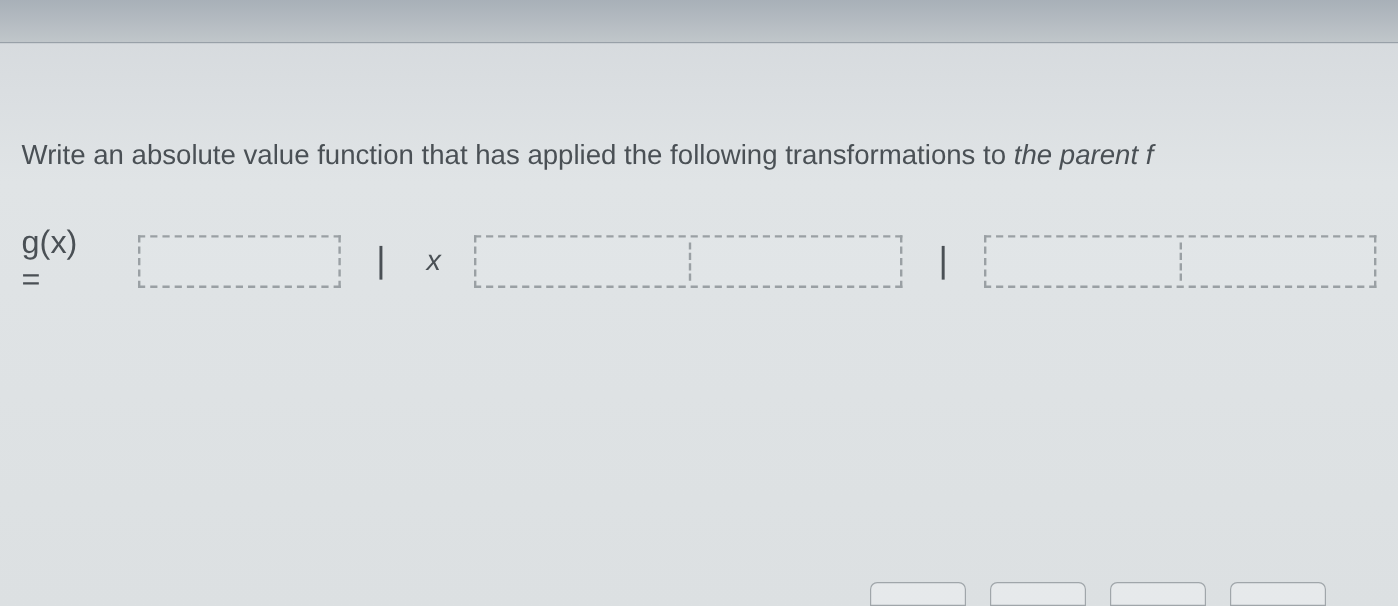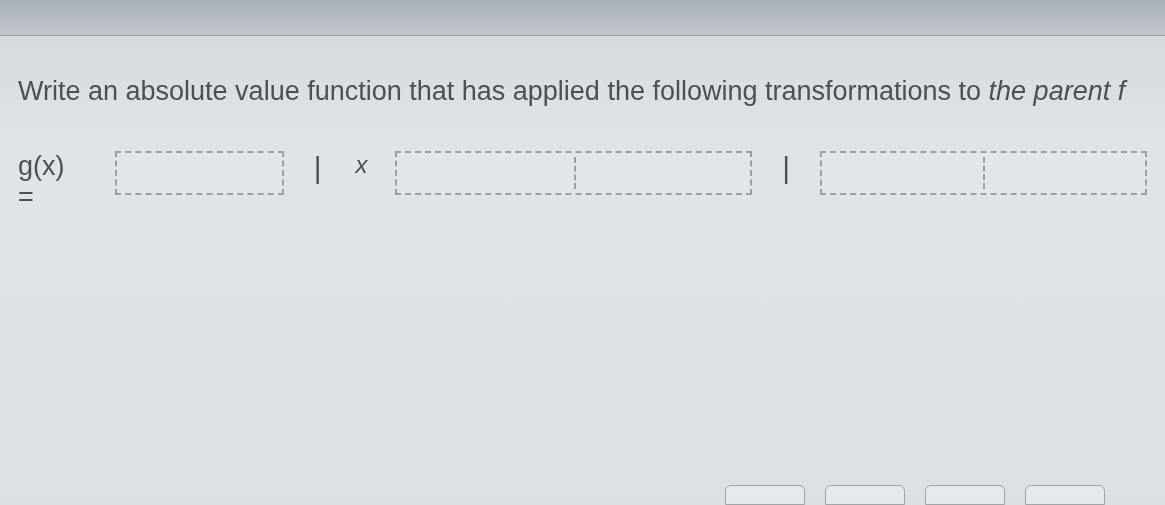--- a/index.html
+++ b/index.html
@@ -18,37 +18,39 @@
     }
     .top-edge {
       height: 36px;
       background: linear-gradient(180deg, #a8b0b8 0%, #c0c6ca 100%);
       border-bottom: 1px solid #98a0a8;
     }
     .content {
       padding: 40px 18px 0 18px;
     }
     .question-text {
-      font-size: 27px;
+      font-size: 23px;
       font-weight: 400;
       color: #4a5055;
       margin-bottom: 44px;
       white-space: nowrap;
+      margin-top: 40px;
     }
     .question-text .italic {
       font-style: italic;
     }
     .transformation-text {
       font-size: 27px;
       font-weight: 400;
       color: #4a5055;
       margin-bottom: 52px;
     }
     .equation-row {
       display: flex;
+      align-items: center;
       gap: 24px;
     }
     .gx {
       font-size: 27px;
       color: #4a5055;
       margin-right: 4px;
     }
     .blank-box {
       border: 2px dashed #9aa0a4;
       height: 44px;

